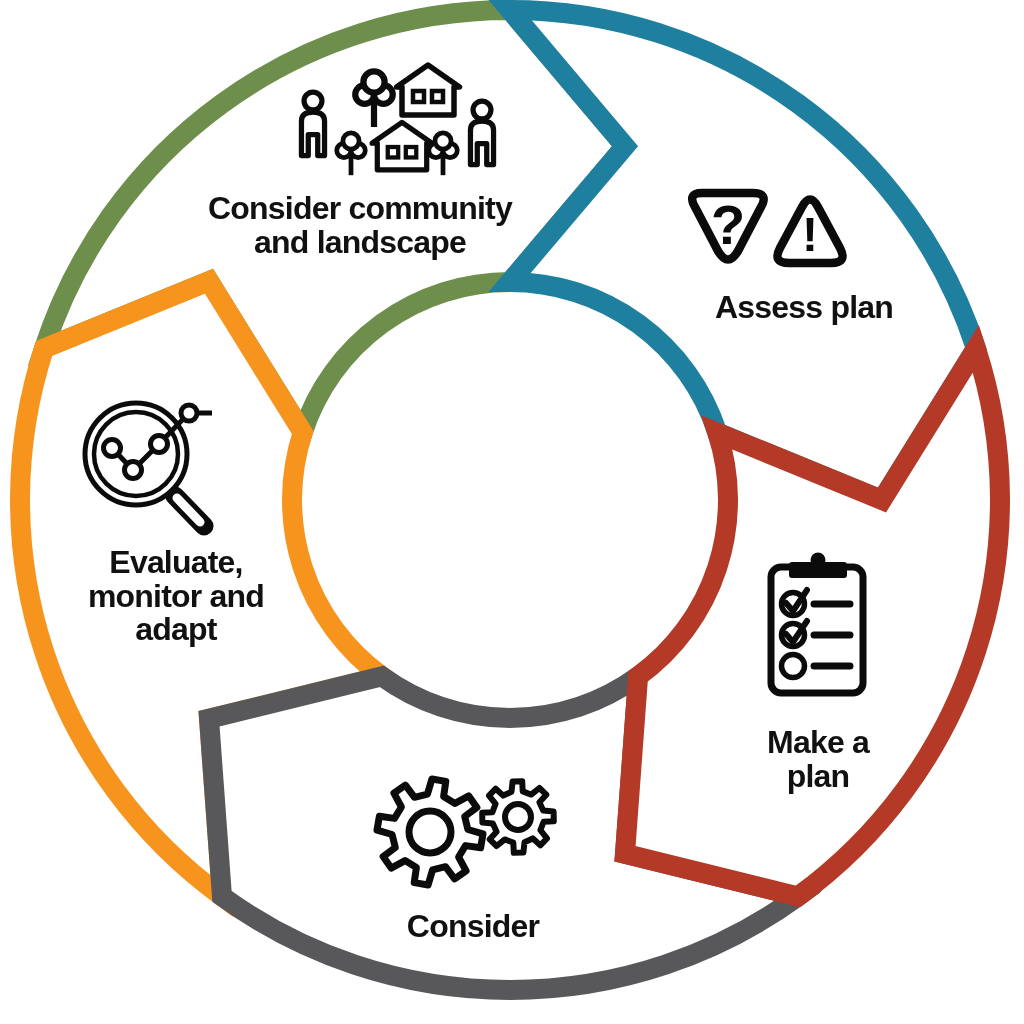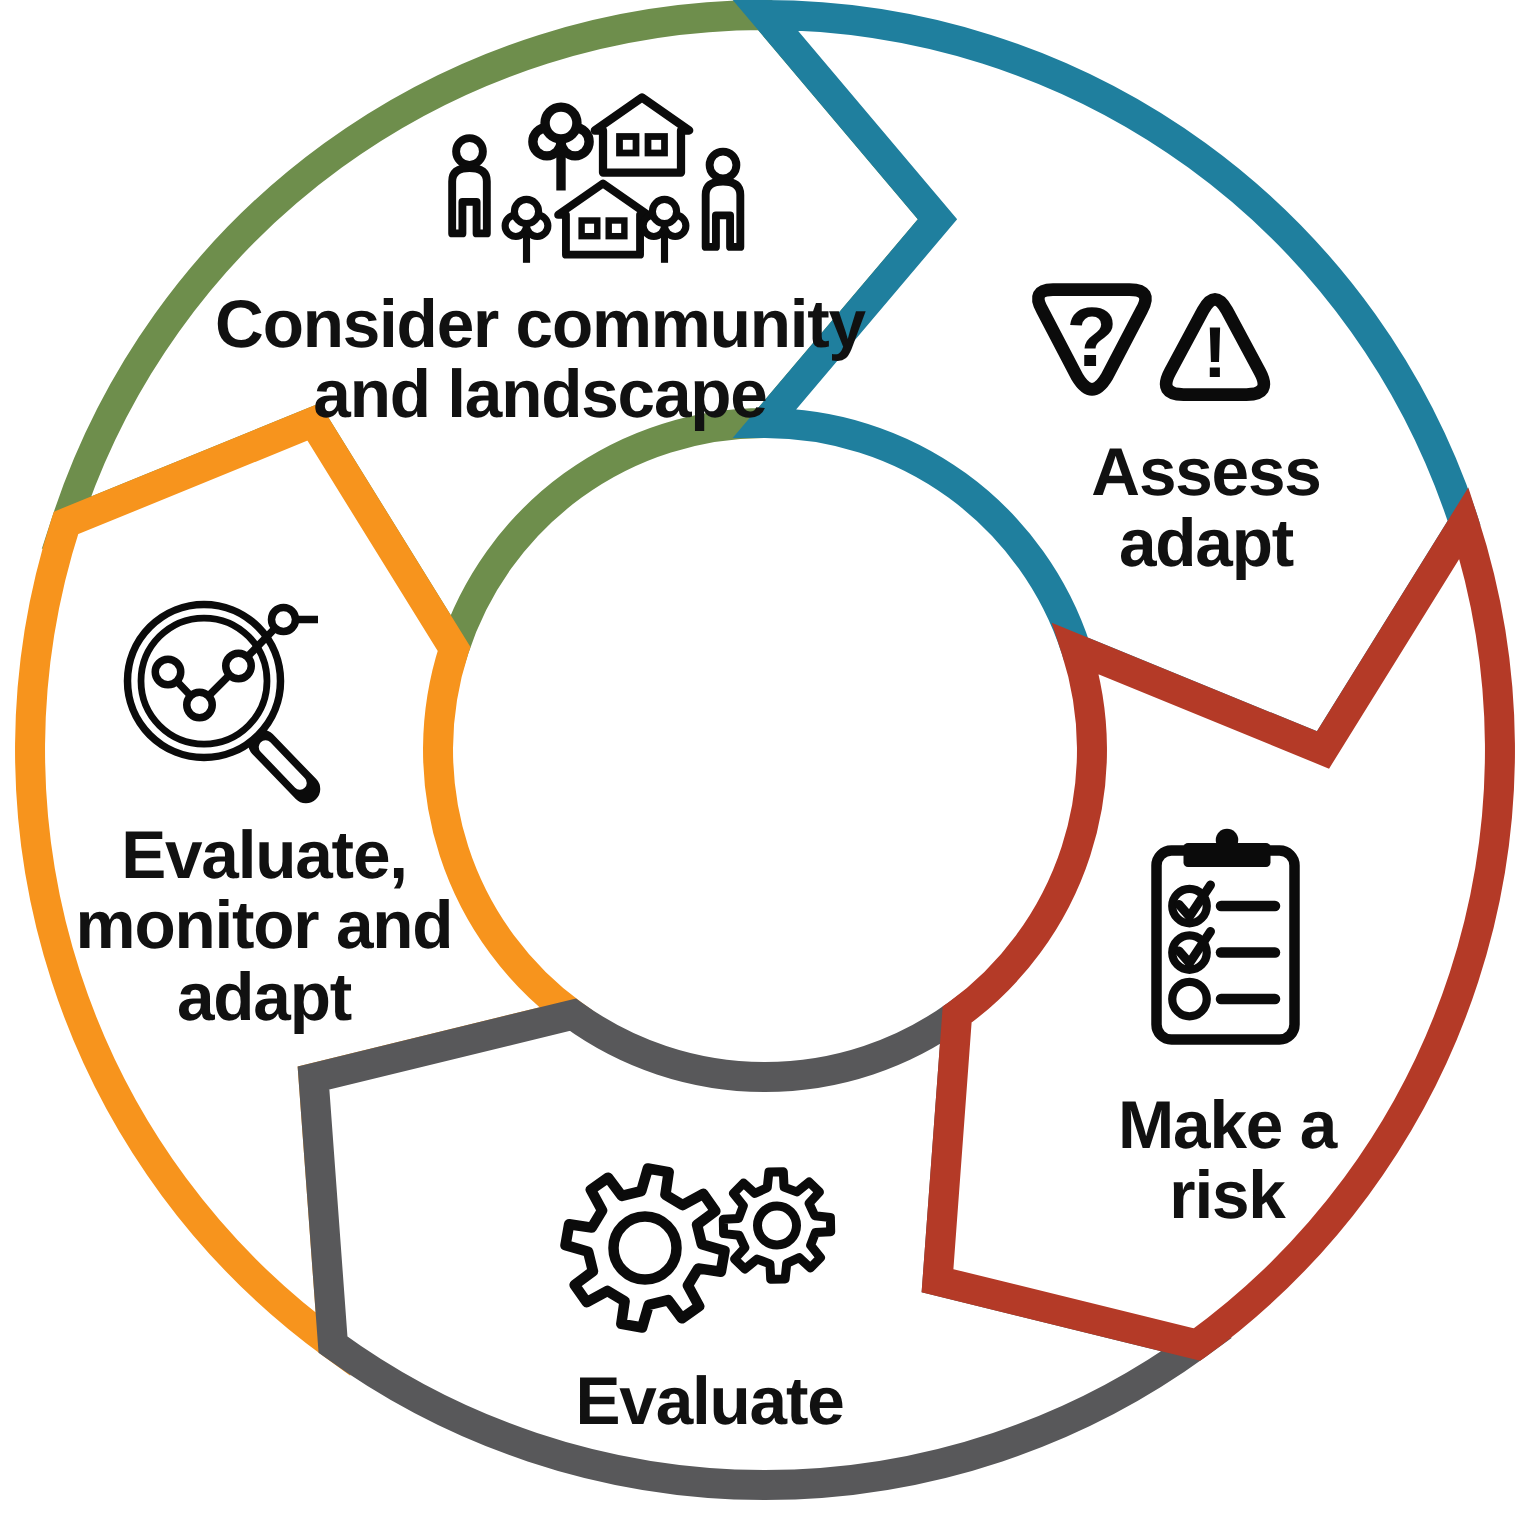--- a/index.html
+++ b/index.html
@@ -1,21 +1,21 @@
 <!DOCTYPE html>
 <html><head>
 <meta charset="utf-8">
 <style>
   html,body{margin:0;padding:0;background:#fff;}
   .stage{position:relative;width:1024px;height:1024px;background:#fff;overflow:hidden;
          font-family:"Liberation Sans",sans-serif;}
   .stage svg{position:absolute;left:0;top:0;}
   .label{position:absolute;transform:translateX(-50%);text-align:center;
          white-space:pre-line;color:#111;font-weight:700;
-         font-size:45px;line-height:1.05;letter-spacing:-0.8px;}
+         font-size:32px;line-height:1.05;letter-spacing:-0.8px;}
   .label-consider {left:360px;top:192px;}
   .label-assess   {left:804px;top:291px;}
   .label-plan     {left:818px;top:726px;}
   .label-implement{left:473px;top:910px;}
   .label-evaluate {left:176px;top:546px;text-align:center;}
   .tri-glyph{font-family:"Liberation Sans",sans-serif;font-weight:700;fill:#0b0b0b;}
 </style>
 </head>
 <body>
 
@@ -95,20 +95,20 @@
       <path d="M 112 448 L 133 470 L 159 444 L 189 413 L 212 413" fill="none" stroke="#0b0b0b" stroke-width="5" stroke-linejoin="round"></path>
       <circle cx="112" cy="448" r="8.5" fill="#fff" stroke="#0b0b0b" stroke-width="5"></circle>
       <circle cx="133" cy="470" r="8.5" fill="#fff" stroke="#0b0b0b" stroke-width="5"></circle>
       <circle cx="159" cy="444" r="8.5" fill="#fff" stroke="#0b0b0b" stroke-width="5"></circle>
       <circle cx="189" cy="413" r="8" fill="#fff" stroke="#0b0b0b" stroke-width="5"></circle>
     </g>
   </svg>
 
   <div class="label label-consider">Consider community
 and landscape</div>
-  <div class="label label-assess">Assess adapt</div>
+  <div class="label label-assess">Assess plan</div>
   <div class="label label-plan">Make a
-risk</div>
-  <div class="label label-implement">Evaluate</div>
+plan</div>
+  <div class="label label-implement">Consider</div>
   <div class="label label-evaluate">Evaluate,
 monitor and
 adapt</div>
 </div>
 
 </body></html>

